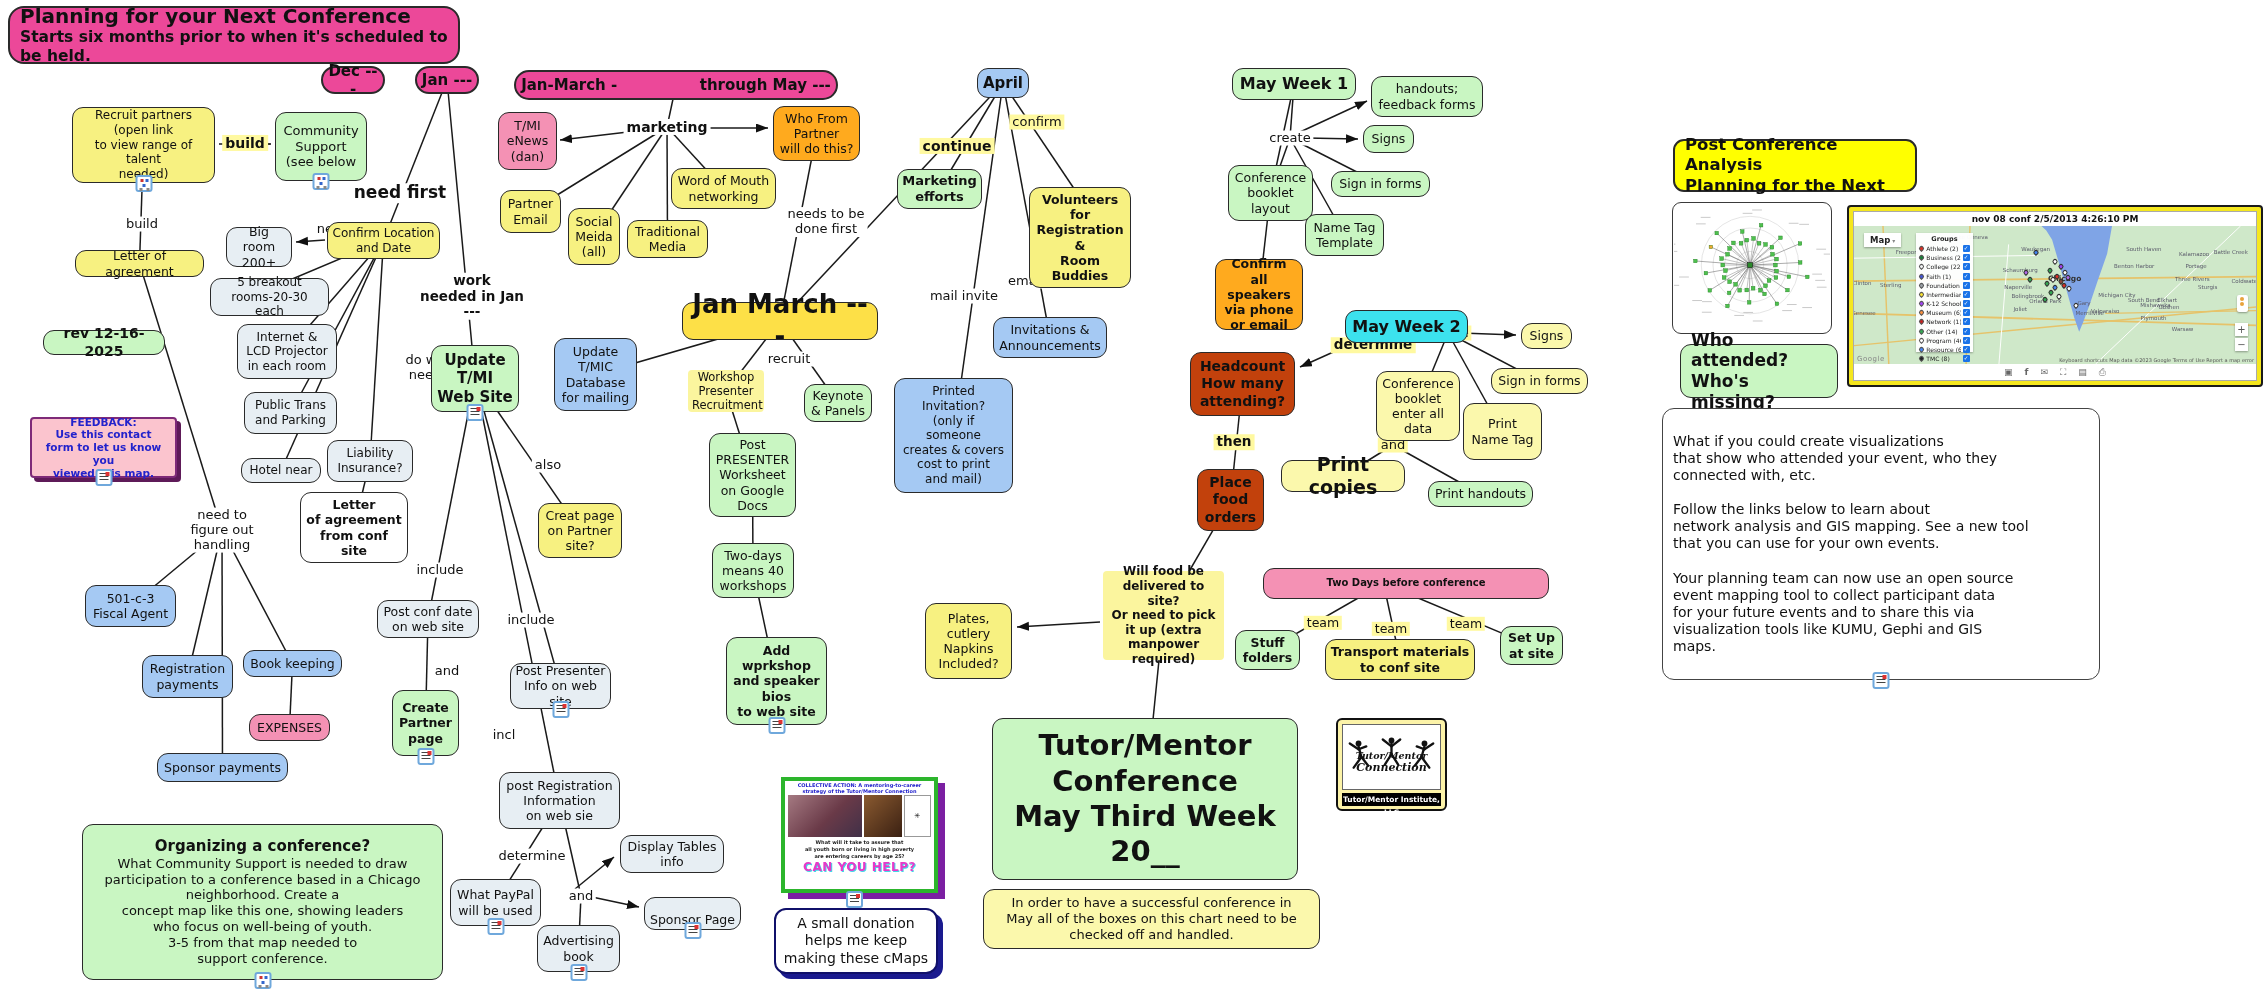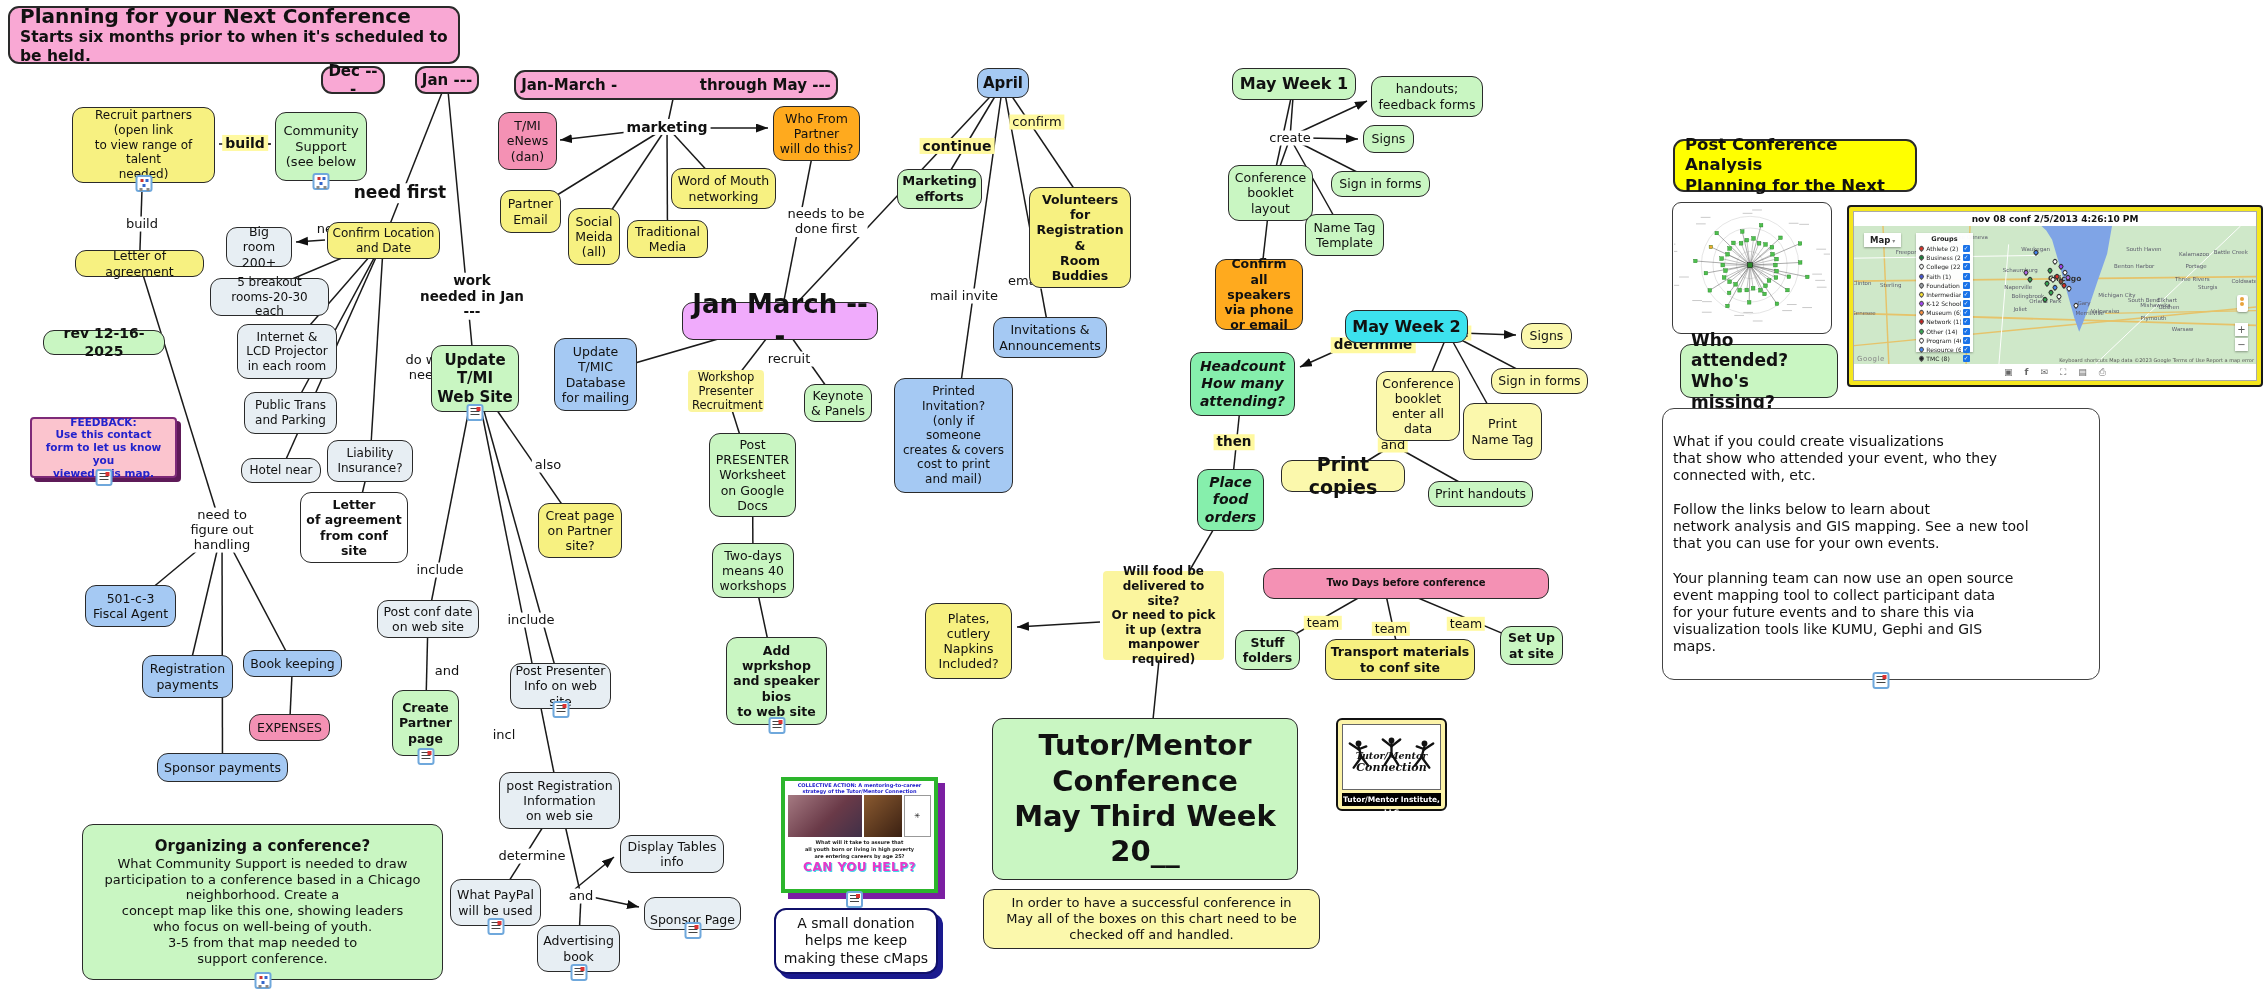--- a/index.html
+++ b/index.html
@@ -7,30 +7,30 @@
   #edges{position:absolute;left:0;top:0;width:2265px;height:991px;z-index:0;}
   .edge{stroke:#1a1a1a;stroke-width:1.5;}
   .node{position:absolute;box-sizing:border-box;border:1.7px solid #2a2a2a;border-radius:11px;display:flex;flex-direction:column;align-items:center;justify-content:center;text-align:center;line-height:1.22;z-index:2;padding:2px 4px;}
   .node.b{font-weight:bold;}
   .node.al{align-items:flex-start;text-align:left;padding-left:10px;}
   .ntext{white-space:pre-line;width:100%;}
   .nhead{font-weight:bold;white-space:pre-line;width:100%;}
   .lbl{position:absolute;transform:translate(-50%,-50%);background:#fff;padding:0 3px;z-index:1;white-space:pre-line;text-align:center;line-height:1.15;}
   .lbl.b{font-weight:bold;}
   .lbl.hl{background:#FFF9A0;}
-  .s-hdr{background:#f9a8d4;border-width:2px;}
+  .s-hdr{background:#ec4899;border-width:2px;border-radius:16px;}
   .s-yellow{background:#F7F181;}
   .s-paleyellow{background:#FBF8AC;}
   .s-green{background:#C9F6C2;}
   .s-blue{background:#A5C9F3;}
   .s-pink{background:#F491B4;}
   .s-greyblue{background:#E7EEF3;}
-  .s-orange{background:#f0abfc;}
+  .s-orange{background:#fde047;}
   .s-orange2{background:#FFAA1E;}
-  .s-golden{background:#86efac;font-style:italic;}
+  .s-golden{background:#c2410c;}
   .s-cyan{background:#3CE2EE;}
   .s-white{background:#fff;}
   .s-hlblock{background:#FBF59E;border:none;border-radius:4px;}
   .s-brightyellow{background:#FFFF00;border-width:2px;}
   .s-pinkbox{background:#FBC4CE;border:2.5px solid #7E2A78;border-radius:4px;box-shadow:4px 4px 0 #5E1A58;color:#2222CC;}
   .s-donation{background:#fff;border:2px solid #10106A;box-shadow:5px 5px 0 #1A1A8F;border-radius:12px;}
   .s-whitebox{background:#fff;border:1.6px solid #444;border-radius:12px;padding:10px 14px;}
   .res-icon{position:absolute;left:50%;bottom:-10px;transform:translateX(-50%);width:17px;height:17px;background:#fff;border:2px solid #6FA8DC;border-radius:3px;z-index:3;box-sizing:border-box;}
   .icon-doc::before{content:"";position:absolute;left:2px;right:2px;top:2px;bottom:2px;background:repeating-linear-gradient(180deg,#444 0 1px,transparent 1px 3px);}
   .icon-doc::after{content:"";position:absolute;right:1px;top:1px;width:4px;height:4px;background:#d33;}

